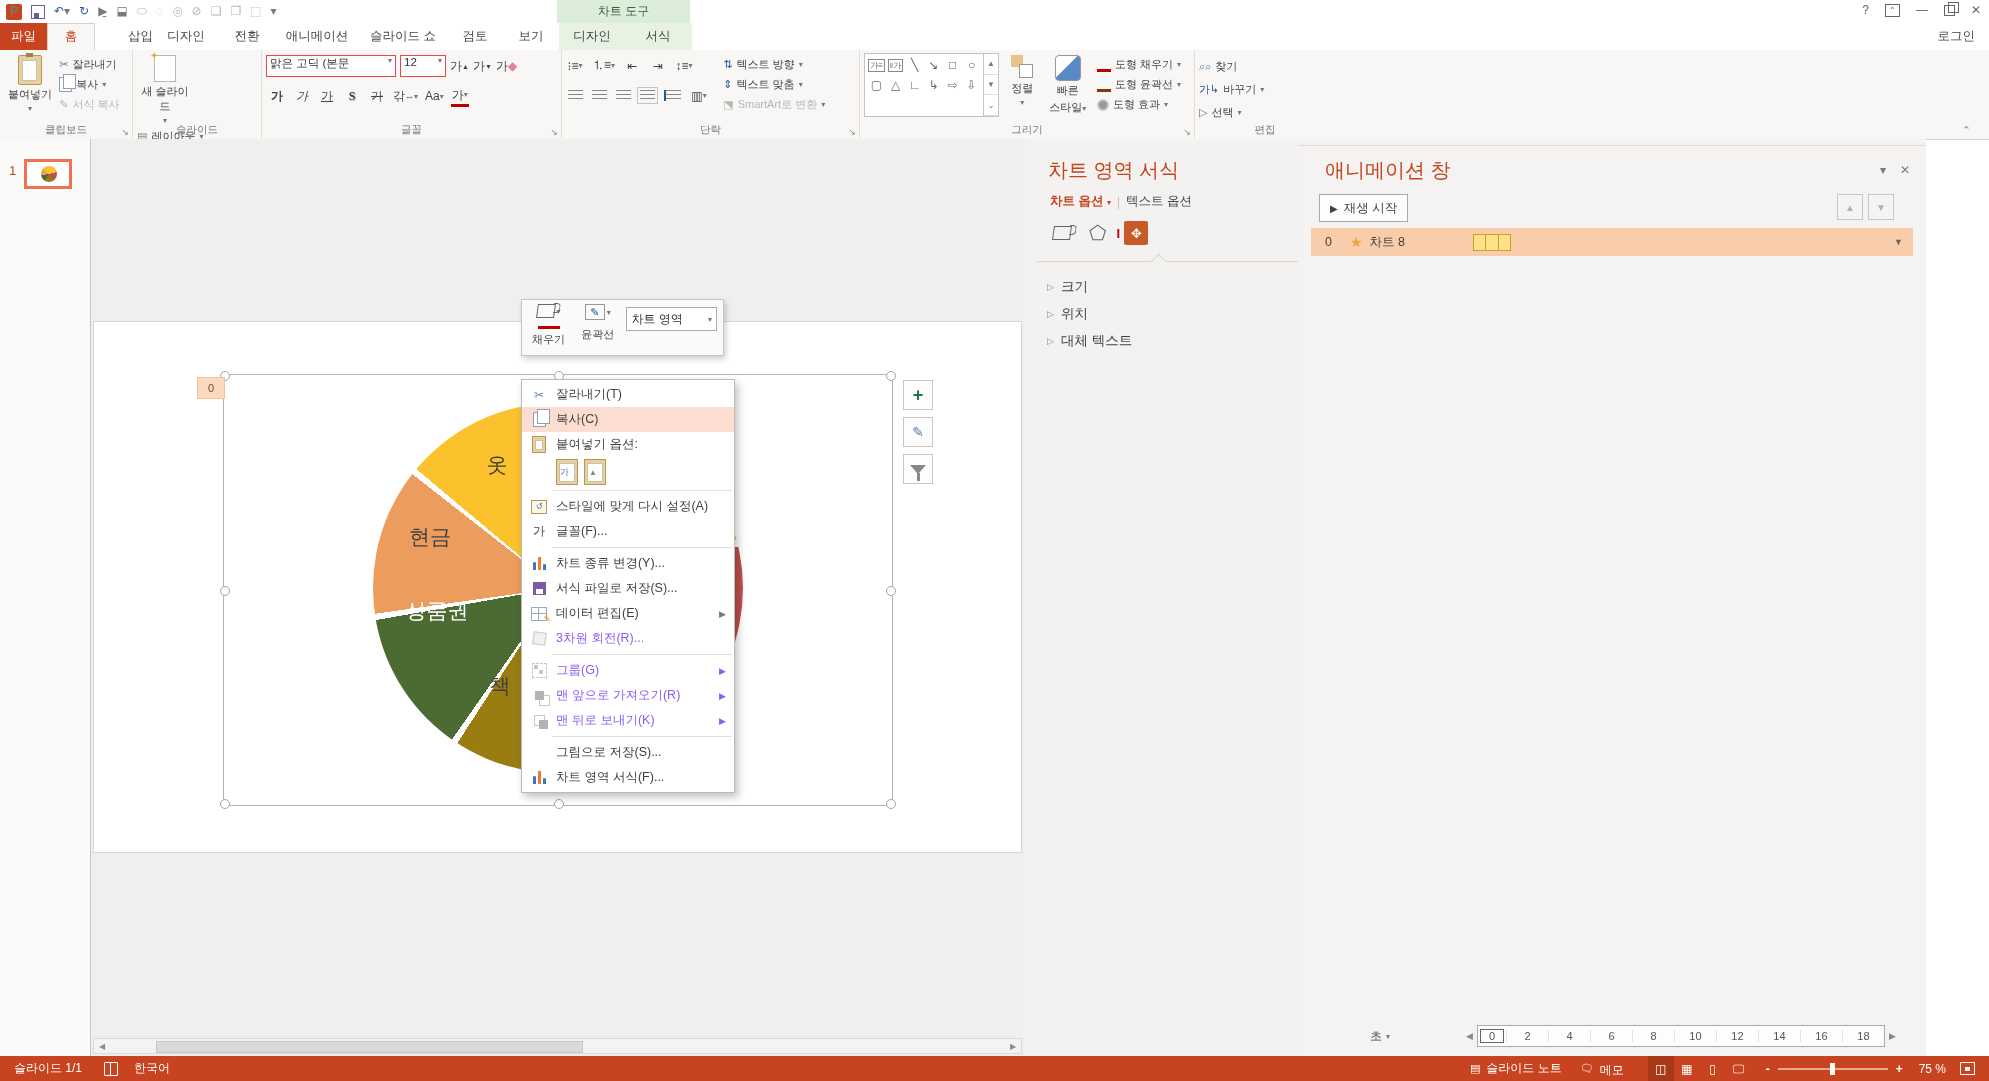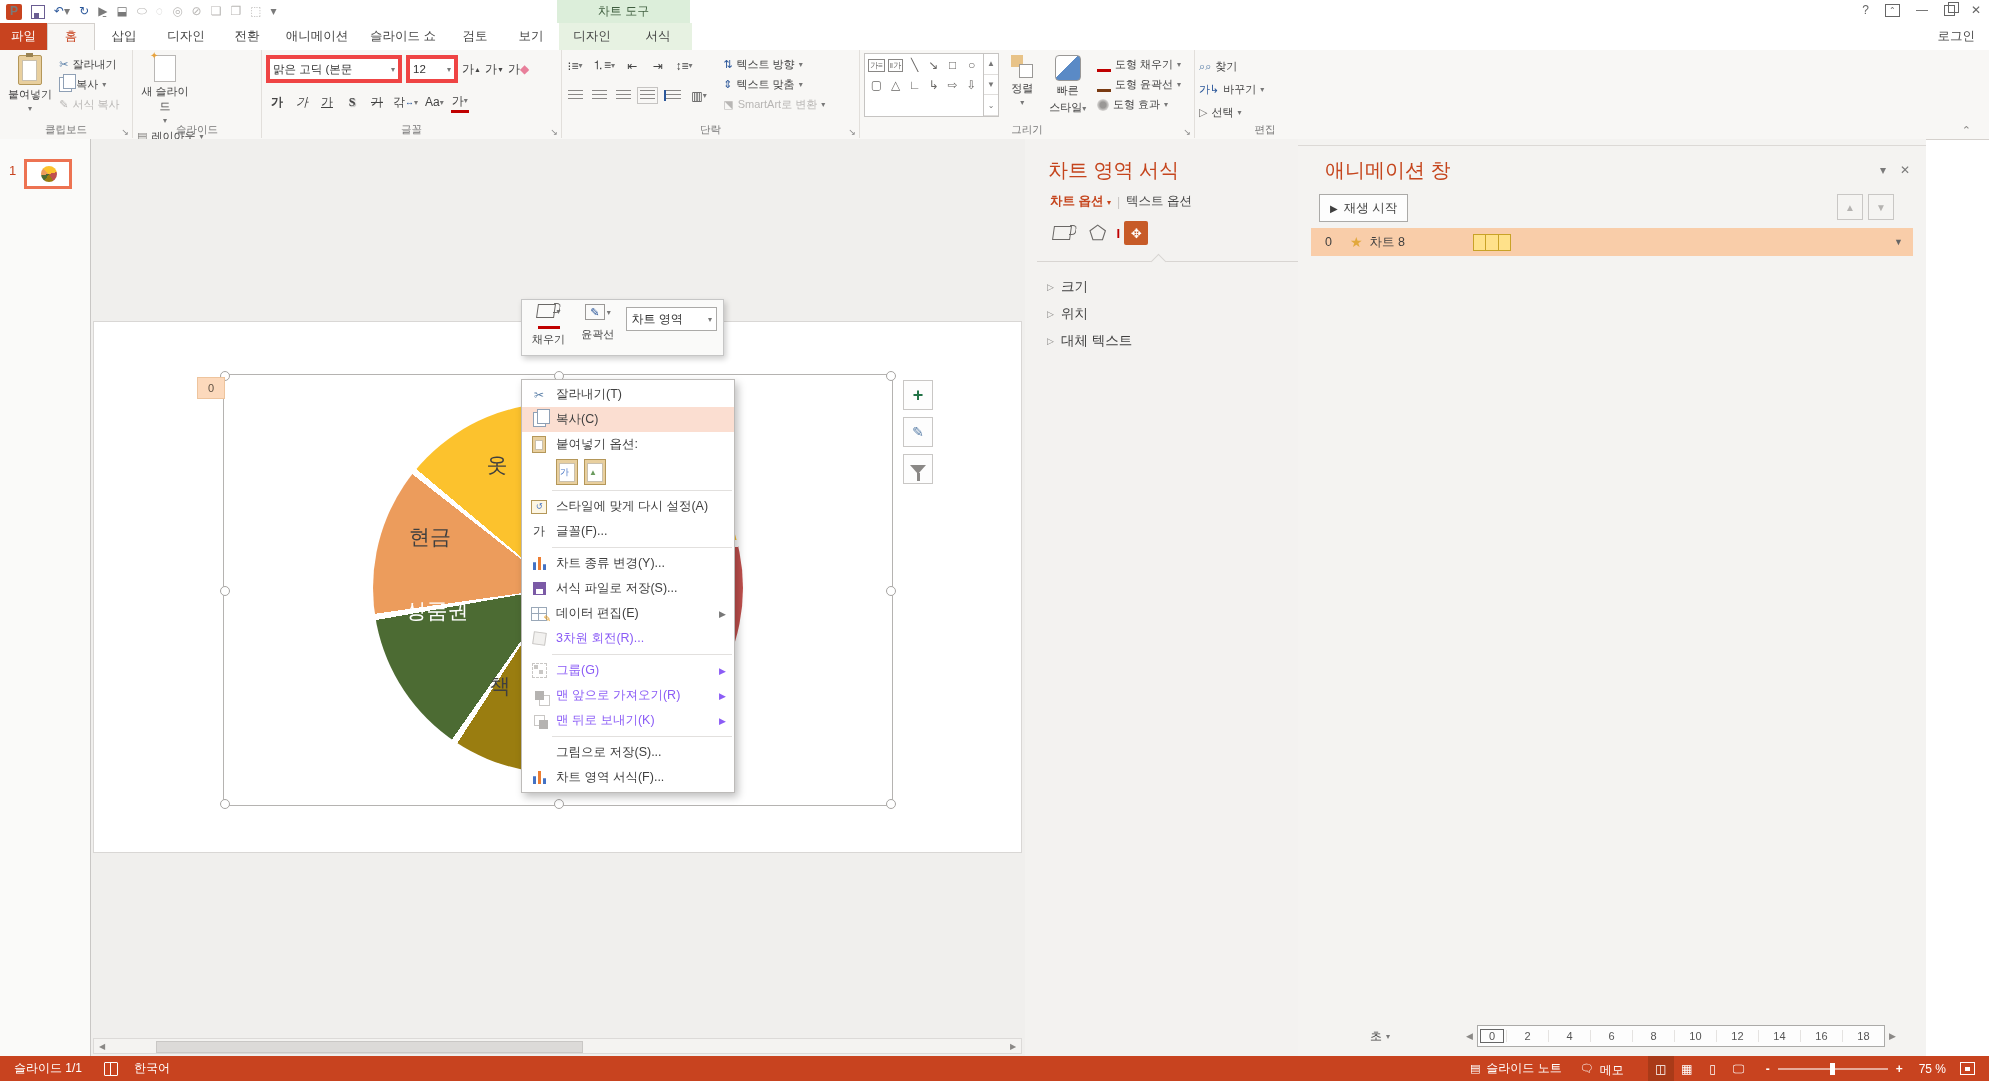--- a/index.html
+++ b/index.html
@@ -38,22 +38,22 @@
           width:52px;height:70px;vertical-align:top;text-align:center;font-size:11px;color:#444;gap:2px;padding-top:2px;}
   .colsm{display:inline-flex;flex-direction:column;vertical-align:top;gap:3px;padding-top:3px;}
   .smallrow{display:flex;align-items:center;gap:4px;font-size:11px;color:#444;height:17px;white-space:nowrap;}
   .dis{color:#b8b6b4 !important;}
   .dd{font-size:8px;color:#777;}
   .clipboard-ic{width:22px;height:28px;background:#e8cf9e;border:1px solid #b49759;border-radius:2px;position:relative;}
   .clipboard-ic:before{content:"";position:absolute;left:3px;top:4px;width:13px;height:19px;background:#fff;border:1px solid #c9c0ae;}
   .clipboard-ic:after{content:"";position:absolute;left:7px;top:-3px;width:7px;height:4px;background:#9a8softype;background:#998353;}
   .page-ic{width:20px;height:26px;background:#fff;border:1px solid #b9b7b5;position:relative;}
   .page-ic:after{content:"✦";position:absolute;left:-5px;top:-6px;color:#e8a33d;font-size:10px;}
-  .boxctl{display:inline-flex;align-items:center;justify-content:space-between;background:#fff;
-          border:4px solid #ef4444;height:20px;padding:0 3px;font-size:11.5px;color:#333;}
+  .boxctl{display:inline-flex;justify-content:space-between;background:#fff;
+          border:1px solid #ef4444;height:20px;padding:0 3px;font-size:11.5px;color:#333;}
   .glyphbtn{display:inline-flex;align-items:center;justify-content:center;min-width:18px;height:19px;font-size:12px;color:#444;}
   .fontcolor{border-bottom:3px solid #C00000;line-height:12px;}
   .al-ic{width:15px;height:11px;background:repeating-linear-gradient(#8a8886 0 1.5px,transparent 1.5px 4px);display:inline-block;}
   .shapebox{display:inline-flex;background:#fff;border:1px solid #c6c4c2;height:62px;vertical-align:top;}
   .shapegrid{display:grid;grid-template-columns:repeat(6,19px);grid-auto-rows:20px;align-items:center;justify-items:center;color:#6a6866;font-size:12px;padding:1px 2px;}
   .shapescroll{width:14px;border-left:1px solid #c6c4c2;display:flex;flex-direction:column;}
   .shapescroll span{flex:1;display:flex;align-items:center;justify-content:center;font-size:8px;color:#777;border-bottom:1px solid #e0dedc;}
   .arr-ic{width:22px;height:24px;position:relative;}
   .arr-ic:before{content:"";position:absolute;left:0;top:0;width:12px;height:12px;background:#e8c388;}
   .arr-ic:after{content:"";position:absolute;left:8px;top:9px;width:12px;height:12px;background:#fff;border:1px solid #9a9896;}
@@ -188,21 +188,21 @@
       <span class="ribbondisp">⌃</span>
       <span>—</span>
       <span class="win-restore"></span>
       <span>✕</span>
     </div>
   </div>
 
   <div class="abs tabrow">
     <div class="tab tab-file" style="width:47px;">파일</div>
     <div class="tab tab-active" style="width:46px;">홈</div>
-    <div class="tab" style="width:58px;">삽입</div>
+    <div class="tab" style="width:58px;text-align:right;">삽입</div>
     <div class="tab" style="width:66px;">디자인</div>
     <div class="tab" style="width:56px;">전환</div>
     <div class="tab" style="width:84px;">애니메이션</div>
     <div class="tab" style="width:88px;">슬라이드 쇼</div>
     <div class="tab" style="width:56px;">검토</div>
     <div class="tab" style="width:56px;">보기</div>
     <div class="ctx-tabs">
       <div class="tab" style="width:66px;">디자인</div>
       <div class="tab" style="width:66px;">서식</div>
     </div>

